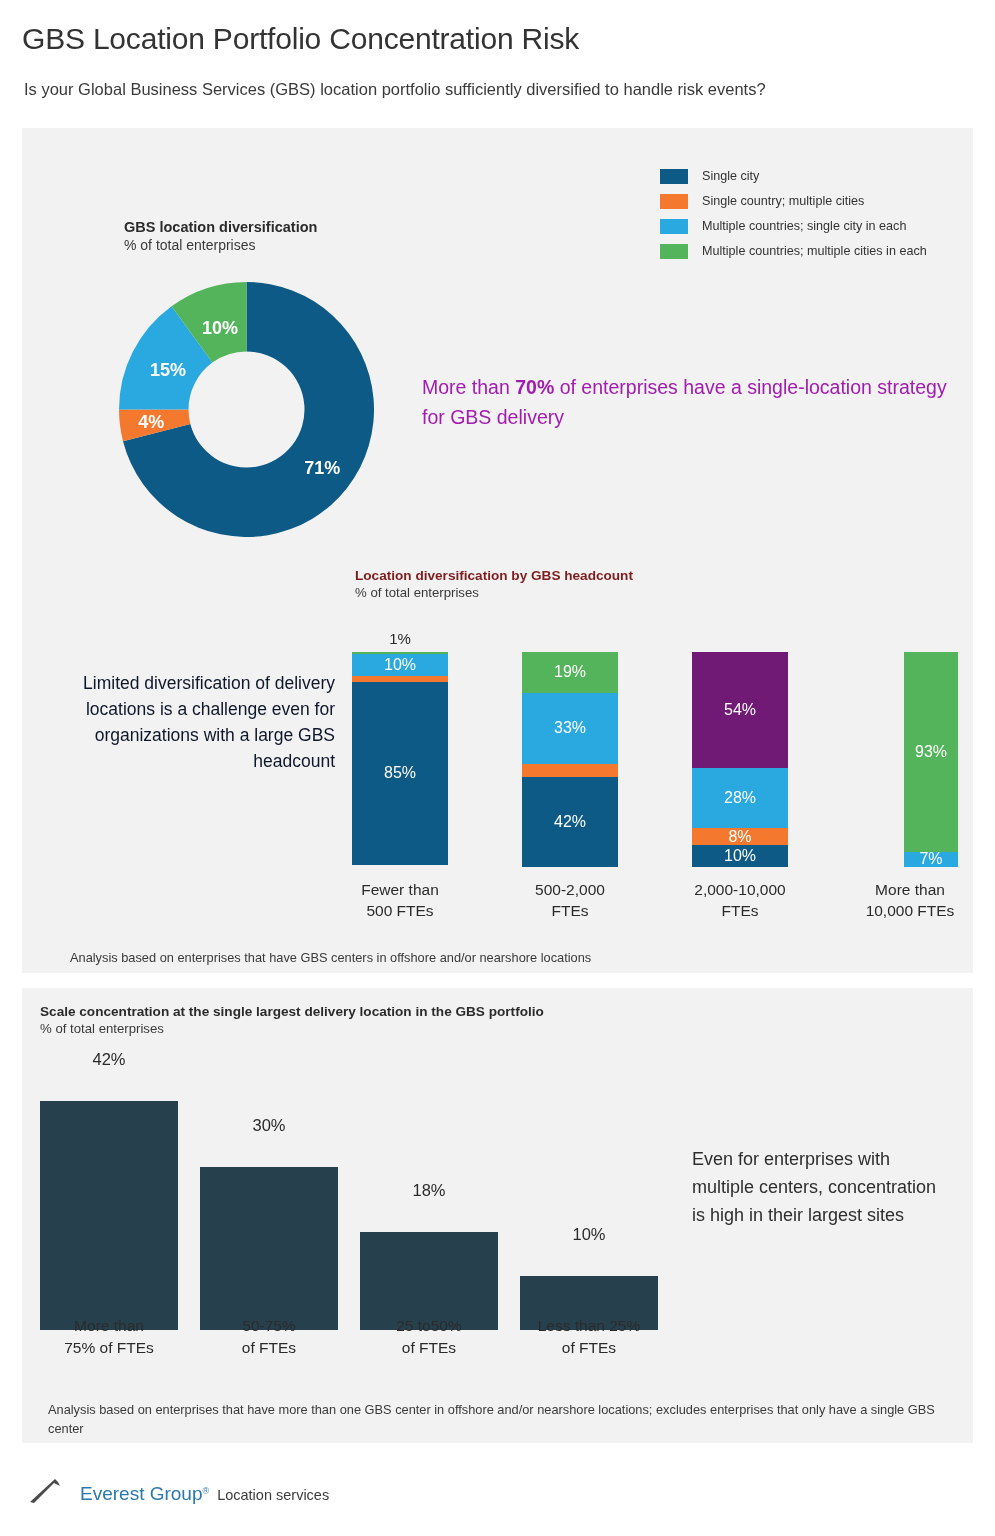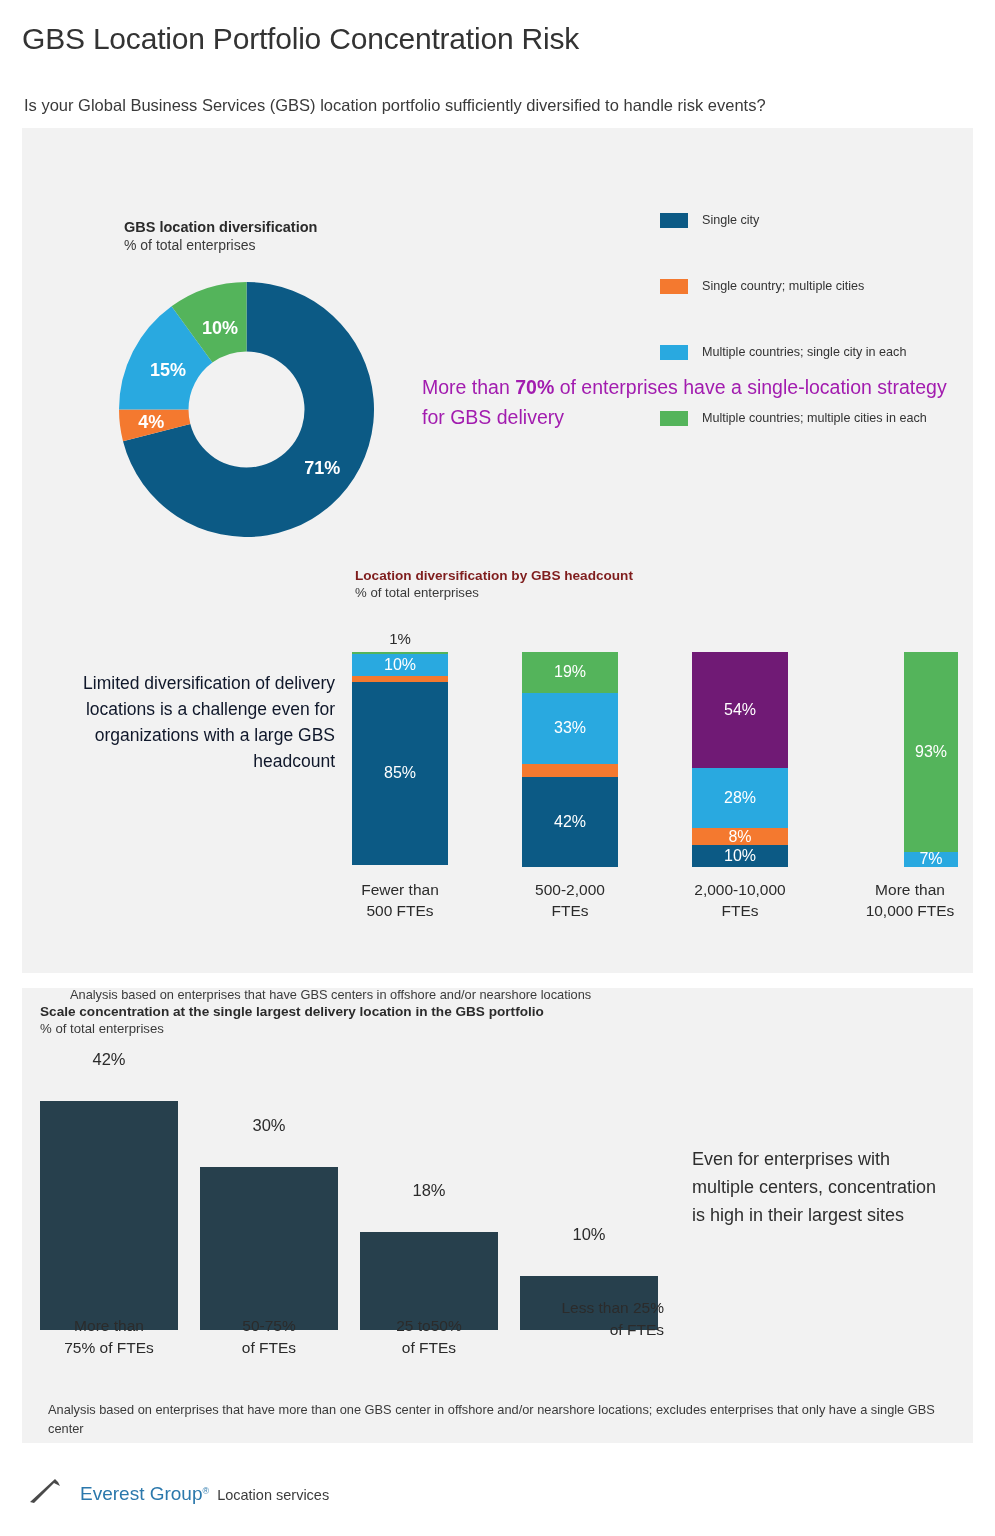--- a/index.html
+++ b/index.html
@@ -12,35 +12,35 @@
   }
   .page { position: relative; width: 995px; height: 1536px; background:#fff; }
 
   
   .title {
     position:absolute; left:22px; top:22px;
     font-size:30px; font-weight:400; color:#333333; letter-spacing:-0.2px;
     white-space:nowrap;
   }
   .subtitle {
-    position:absolute; left:24px; top:96px;
+    position:absolute; left:24px; top:80px;
     font-size:16.5px; font-weight:400; color:#3a3a3a;
     white-space:nowrap;
   }
 
   
   .panel {
     position:absolute; background:#f2f2f2;
   }
   #panel-top { left:22px; top:128px; width:951px; height:845px; }
   #panel-bottom { left:22px; top:988px; width:951px; height:455px; }
 
   
   .legend { position:absolute; left:660px; top:165px; }
-  .legend-row { display:flex; align-items:center; height:22px; margin-bottom:3px;margin-top:44px; }
+  .legend-row { display:flex; align-items:center; height:22px; margin-bottom:3px; }
   .legend-swatch { width:28px; height:15px; margin-right:14px; flex:none; }
   .legend-label { font-size:12.6px; color:#333; white-space:nowrap; }
 
   
   .donut-head { position:absolute; left:124px; top:219px; }
   .donut-head .h { font-size:14.5px; font-weight:bold; color:#2b2b2b; white-space:nowrap; }
   .donut-head .s { font-size:14px; font-weight:400; color:#3a3a3a; margin-top:2px; white-space:nowrap; }
   #donut-wrap { position:absolute; left:119px; top:282px; width:255px; height:255px; }
   .donut-lab {
     position:absolute; font-size:18px; font-weight:600; color:#ffffff;
@@ -70,21 +70,21 @@
   .outside-lab {
     position:absolute; width:96px; text-align:center;
     font-size:15px; color:#2b2b2b;
   }
   .axis-lab {
     position:absolute; width:130px; text-align:center;
     font-size:15.5px; line-height:21px; color:#2b2b2b;
   }
 
   .foot-note-1 {
-    position:absolute; left:70px; top:987px; font-size:12.8px; color:#3a3a3a;
+    position:absolute; left:70px; top:950px; font-size:12.8px; color:#3a3a3a;
     white-space:nowrap;
   }
 
   
   .scale-head { position:absolute; left:40px; top:1004px; }
   .scale-head .h { font-size:13.6px; font-weight:bold; color:#2b2b2b; white-space:nowrap; }
   .scale-head .s { font-size:13.2px; color:#3a3a3a; margin-top:2px; white-space:nowrap; }
 
   #bars-area { position:absolute; left:40px; top:1060px; width:620px; height:270px; }
   .bcol { position:absolute; bottom:0; width:138px; }
@@ -261,21 +261,21 @@
       </div>
       <div class="bar-val" style="left: 320px; top: 121px;">18%</div>
       <div class="bar-cat" style="left: 314px; top: 255px;">
         <div>25 to50%</div>
         <div>of FTEs</div>
       </div>
       <div class="bcol" style="left: 480px; height: 54.4444px;">
         <div class="bar" style="height: 54.4444px; background: rgb(39, 64, 77);"></div>
       </div>
       <div class="bar-val" style="left: 480px; top: 164.556px;">10%</div>
-      <div class="bar-cat" style="left: 474px; top: 237px; text-align: right;">
+      <div class="bar-cat" style="left: 474px; top: 255px;">
         <div>Less than 25%</div>
         <div>of FTEs</div>
       </div>
     </div>
 
   <div class="callout-2">Even for enterprises with multiple centers, concentration is high in their largest sites</div>
 
   <div class="foot-note-2">Analysis based on enterprises that have more than one GBS center in offshore and/or nearshore locations; excludes enterprises that only have a single GBS center</div>
 
   <div id="logo">

